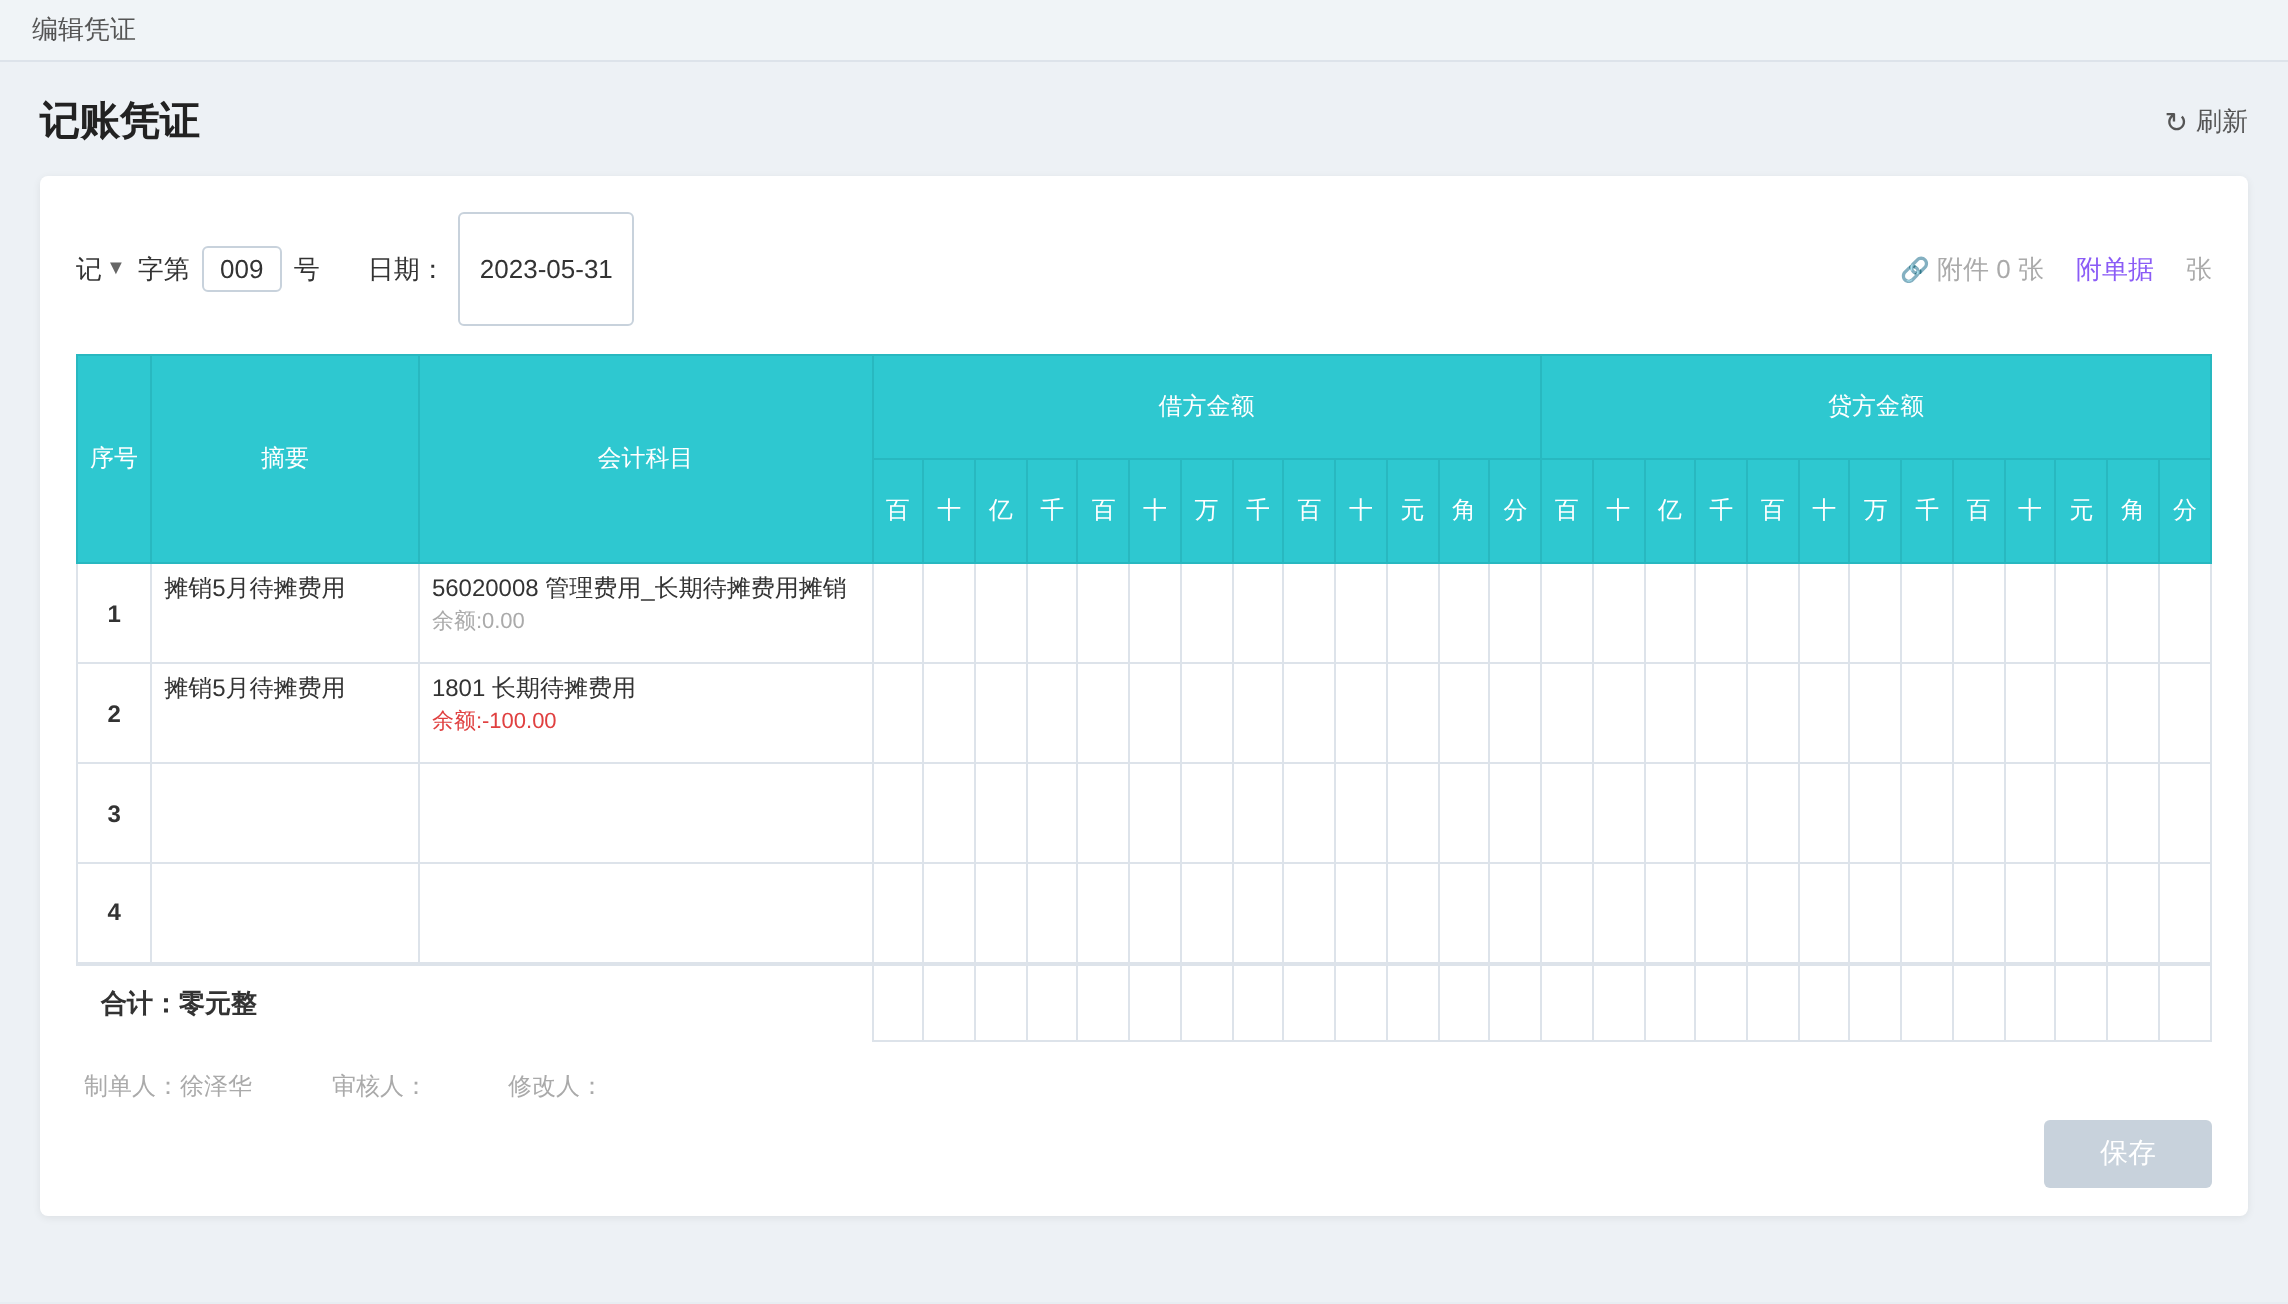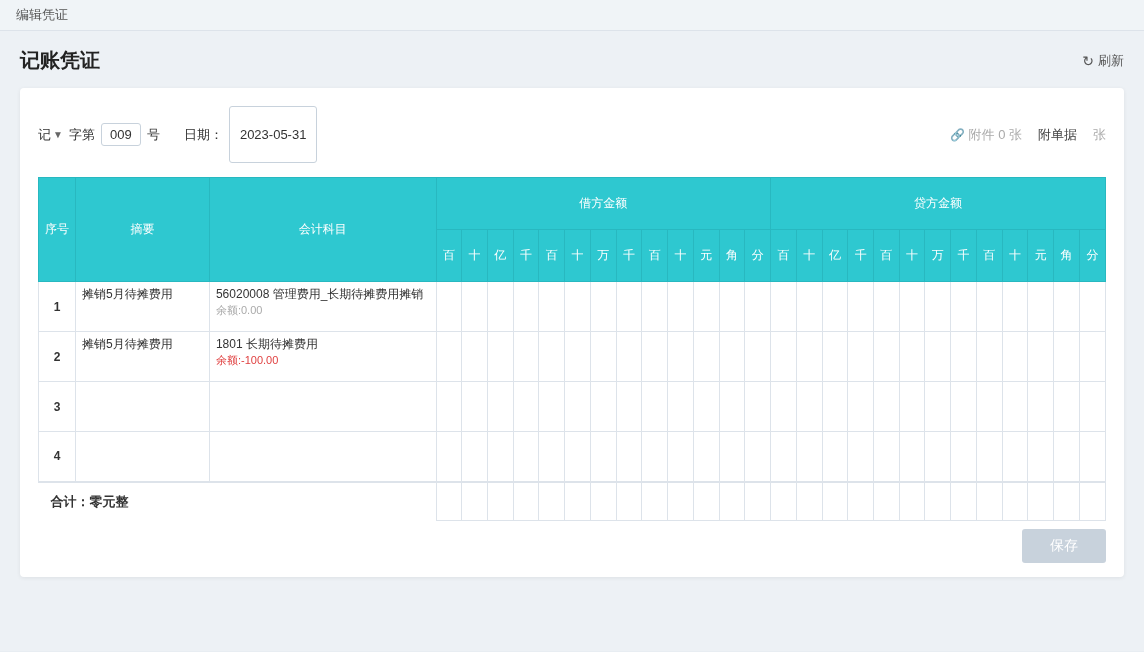--- a/index.html
+++ b/index.html
@@ -104,21 +104,21 @@
       display: flex;
       align-items: center;
       gap: 16px;
       color: #aaa;
       font-size: 13px;
     }
     .attach-icon {
       font-size: 12px;
     }
     .attach-label { color: #aaa; }
-    .dan-label { color: #404040; }
+    .dan-label { color: #8b5cf6; }
     .zhang-label { color: #aaa; }
 
     
     .voucher-table {
       width: 100%;
       border-collapse: collapse;
       font-size: 12px;
     }
     .voucher-table thead tr th {
       background: #2ec8d0;
@@ -429,18 +429,23 @@
           <td class="digit-cell"></td>
           <td class="digit-cell"></td>
           <td class="digit-cell"></td>
           <td class="digit-cell"></td>
           <td class="digit-cell"></td>
           <td class="digit-cell"></td>
         </tr>
       </tfoot>
     </table>
 
+    <div class="footer-info">
+      <span>制单人：徐泽华</span>
+      <span>审核人：</span>
+      <span>修改人：</span>
+    </div>
 
     <div class="save-area">
       <button class="save-btn">保存</button>
     </div>
   </div>
 </div>
 
 </body></html>

